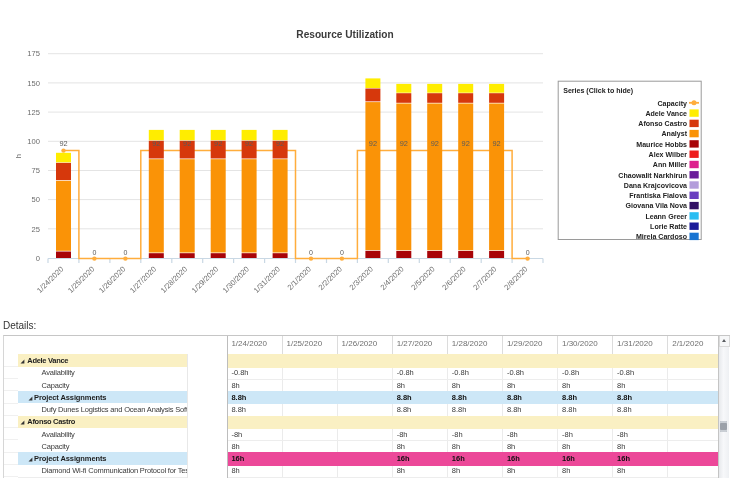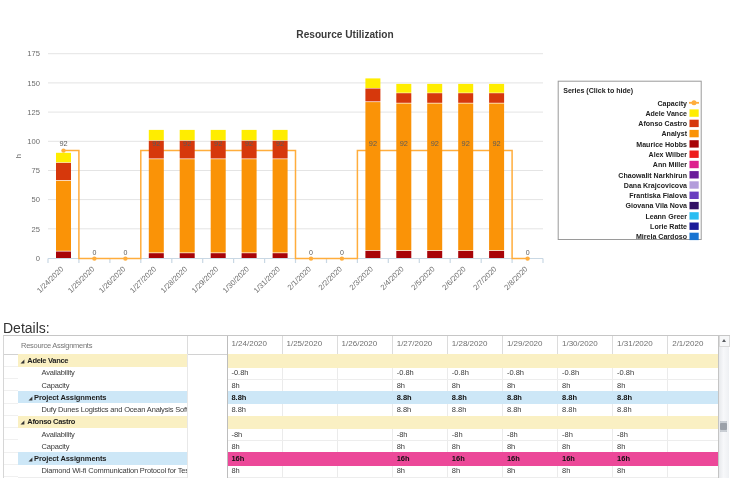--- a/index.html
+++ b/index.html
@@ -160,26 +160,22 @@
 <rect x="689.5" y="191.6" width="9.2" height="7.4" fill="#6A3FC0"></rect>
 <text x="687" y="208.4" text-anchor="end" font-size="7.6" font-weight="bold" fill="#222222" textLength="61.5" lengthAdjust="spacingAndGlyphs">Giovana Vila Nova</text>
 <rect x="689.5" y="201.9" width="9.2" height="7.4" fill="#321065"></rect>
 <text x="687" y="218.7" text-anchor="end" font-size="7.6" font-weight="bold" fill="#222222" textLength="41.6" lengthAdjust="spacingAndGlyphs">Leann Greer</text>
 <rect x="689.5" y="212.2" width="9.2" height="7.4" fill="#29BDF2"></rect>
 <text x="687" y="229.0" text-anchor="end" font-size="7.6" font-weight="bold" fill="#222222" textLength="36.9" lengthAdjust="spacingAndGlyphs">Lorie Ratte</text>
 <rect x="689.5" y="222.5" width="9.2" height="7.4" fill="#1A1A99"></rect>
 <text x="687" y="239.2" text-anchor="end" font-size="7.6" font-weight="bold" fill="#222222" textLength="51.1" lengthAdjust="spacingAndGlyphs">Mirela Cardoso</text>
 <rect x="689.5" y="232.7" width="9.2" height="7.4" fill="#1874D2"></rect>
 </svg>
-<div style="position:absolute;left:3px;top:319.5px;font-size:14px;color:#333">Details:</div>
+<div style="position:absolute;left:3px;top:319.5px;font-size:10px;color:#333">Details:</div>
 <div style="position:absolute;left:3px;top:335.0px;width:726px;height:143.0px;border-top:1px solid #c6c6c6;border-left:1px solid #d6d6d6;overflow:hidden;font-size:7.5px;line-height:8px">
-<div style="position:absolute;left:0;top:0;width:224.5px;height:18.3px;border-bottom:1px solid #d2d2d2">
-      <div style="position:absolute;left:17px;top:5.5px;color:#767676;letter-spacing:-0.28px">Resource Assignments</div>
-      <div style="position:absolute;left:182.5px;top:0;width:1px;height:18.3px;background:#dcdcdc"></div>
-    </div>
 <div style="position:absolute;left:13.5px;top:18.30px;width:169px;height:12.25px;background:#FAF0C3;border-bottom:1px solid #FAF0C3;white-space:nowrap;overflow:hidden">
       <svg width="5" height="5" style="position:absolute;top:4.8px;left:2.3px">
         <path d="M0.5,4.4 L4.4,4.4 L4.4,0.5 Z" fill="#333"></path>
       </svg>
       <span style="position:absolute;left:9.8px;top:2.8px;font-weight:bold;color:#1c1c1c;letter-spacing:-0.3px">Adele Vance</span>
     </div>
 <div style="position:absolute;left:0;top:29.95px;width:13.5px;height:1px;background:#f0f0f0"></div>
 <div style="position:absolute;left:13.5px;top:30.55px;width:169px;height:12.25px;background:#ffffff;border-bottom:1px solid #ededed;white-space:nowrap;overflow:hidden">
       <span style="position:absolute;left:24px;top:2.8px;color:#3a3a3a;letter-spacing:-0.18px">Availability</span>
     </div>

